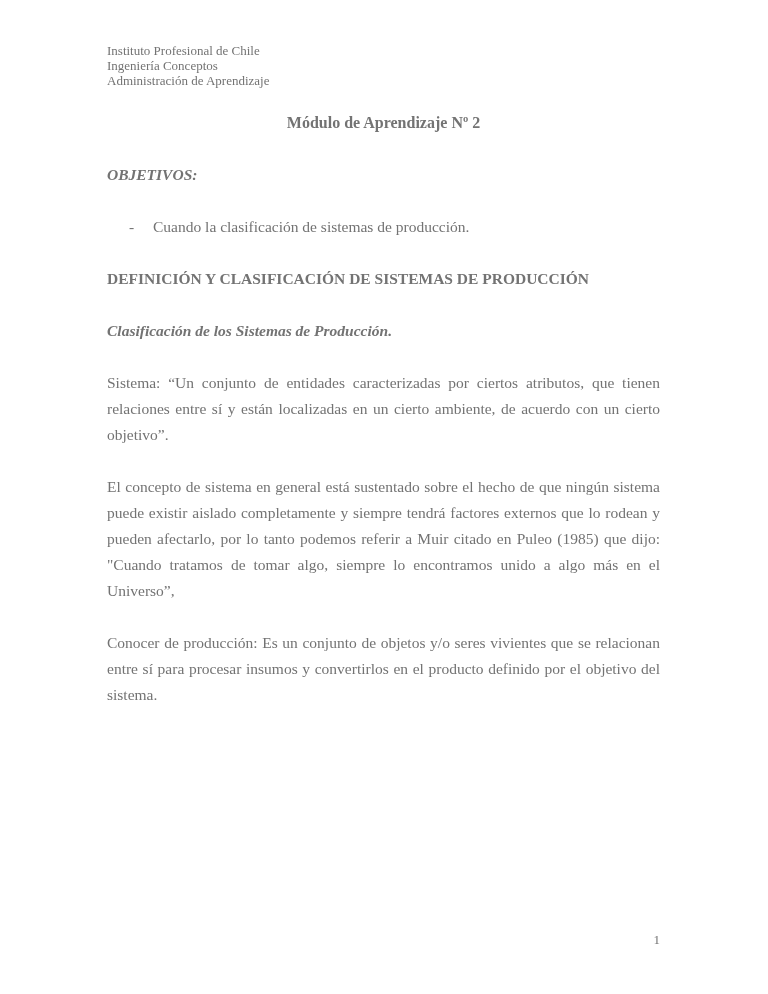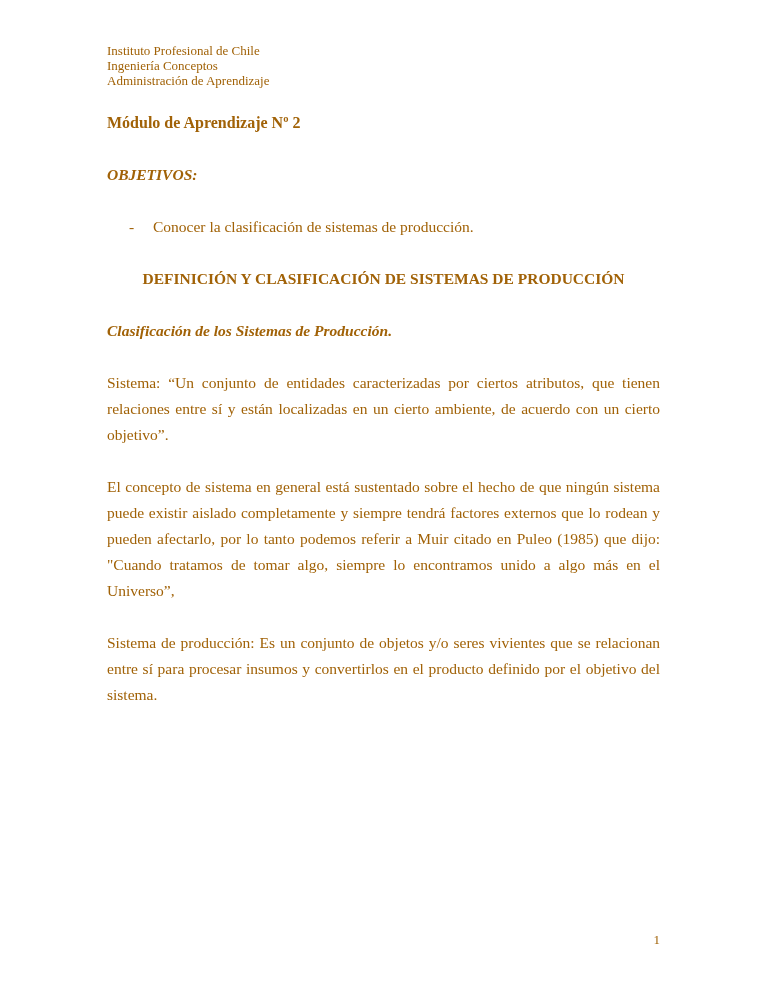--- a/index.html
+++ b/index.html
@@ -3,35 +3,35 @@
 <meta charset="utf-8">
 <style>
   * { margin: 0; padding: 0; box-sizing: border-box; }
   html, body { background: #ffffff; }
   .page {
     position: relative;
     width: 768px;
     height: 994px;
     margin: 0 auto;
     background: #ffffff;
-    color: #a16207;
+    color: #737373;
     font-family: "Liberation Serif", "DejaVu Serif", serif;
     padding: 43px 108px 0 107px;
     overflow: hidden;
   }
   .doc-header {
     font-size: 13px;
     line-height: 15px;
   }
   .doc-title {
     margin-top: 22px;
     font-size: 16px;
     line-height: 26px;
     font-weight: bold;
-    text-align: left;
+    text-align: center;
   }
   .objectives-heading,
   .subheading {
     margin-top: 26px;
     font-size: 15.5px;
     line-height: 26px;
     font-weight: bold;
     font-style: italic;
   }
   .bullet-item {
@@ -43,21 +43,20 @@
   }
   .bullet-marker {
     flex: none;
     width: 24px;
   }
   .section-heading {
     margin-top: 26px;
     font-size: 15.5px;
     line-height: 26px;
     font-weight: bold;
-    text-align: center;
   }
   .body-para {
     margin-top: 26px;
     font-size: 15.5px;
     line-height: 26px;
     text-align: justify;
     text-align-last: left;
   }
   .body-para .lead {
     font-weight: normal;
@@ -80,29 +79,29 @@
     <div>Ingeniería Conceptos</div>
     <div>Administración de Aprendizaje</div>
   </header>
 
   <h1 class="doc-title">Módulo de Aprendizaje Nº 2</h1>
 
   <h2 class="objectives-heading">OBJETIVOS:</h2>
 
   <div class="bullet-item">
     <span class="bullet-marker">-</span>
-    <span class="bullet-text">Conocer la clasificación de sistemas de producción.</span>
+    <span class="bullet-text">Cuando la clasificación de sistemas de producción.</span>
   </div>
 
   <h2 class="section-heading">DEFINICIÓN Y CLASIFICACIÓN DE SISTEMAS DE PRODUCCIÓN</h2>
 
   <h3 class="subheading">Clasificación de los Sistemas de Producción.</h3>
 
 
   <p class="body-para"><span class="lead">Sistema:</span> <span>“Un conjunto de entidades caracterizadas por ciertos atributos, que tienen relaciones entre sí y están localizadas en un cierto ambiente, de acuerdo con un cierto objetivo”.</span></p>
 
   <p class="body-para"><span>El concepto de sistema en general está sustentado sobre el hecho de que ningún sistema puede existir aislado completamente y siempre tendrá factores externos que lo rodean y pueden afectarlo, por lo tanto podemos referir a Muir citado en Puleo (1985) que dijo: "Cuando tratamos de tomar algo, siempre lo encontramos unido a algo más en el Universo”,</span></p>
 
-  <p class="body-para"><span class="lead">Sistema de producción:</span> <span>Es un conjunto de objetos y/o seres vivientes que se relacionan entre sí para procesar insumos y convertirlos en el producto definido por el objetivo del sistema.</span></p>
+  <p class="body-para"><span class="lead">Conocer de producción:</span> <span>Es un conjunto de objetos y/o seres vivientes que se relacionan entre sí para procesar insumos y convertirlos en el producto definido por el objetivo del sistema.</span></p>
 
   <div class="page-number">1</div>
 
 </div>
 
 </body></html>

